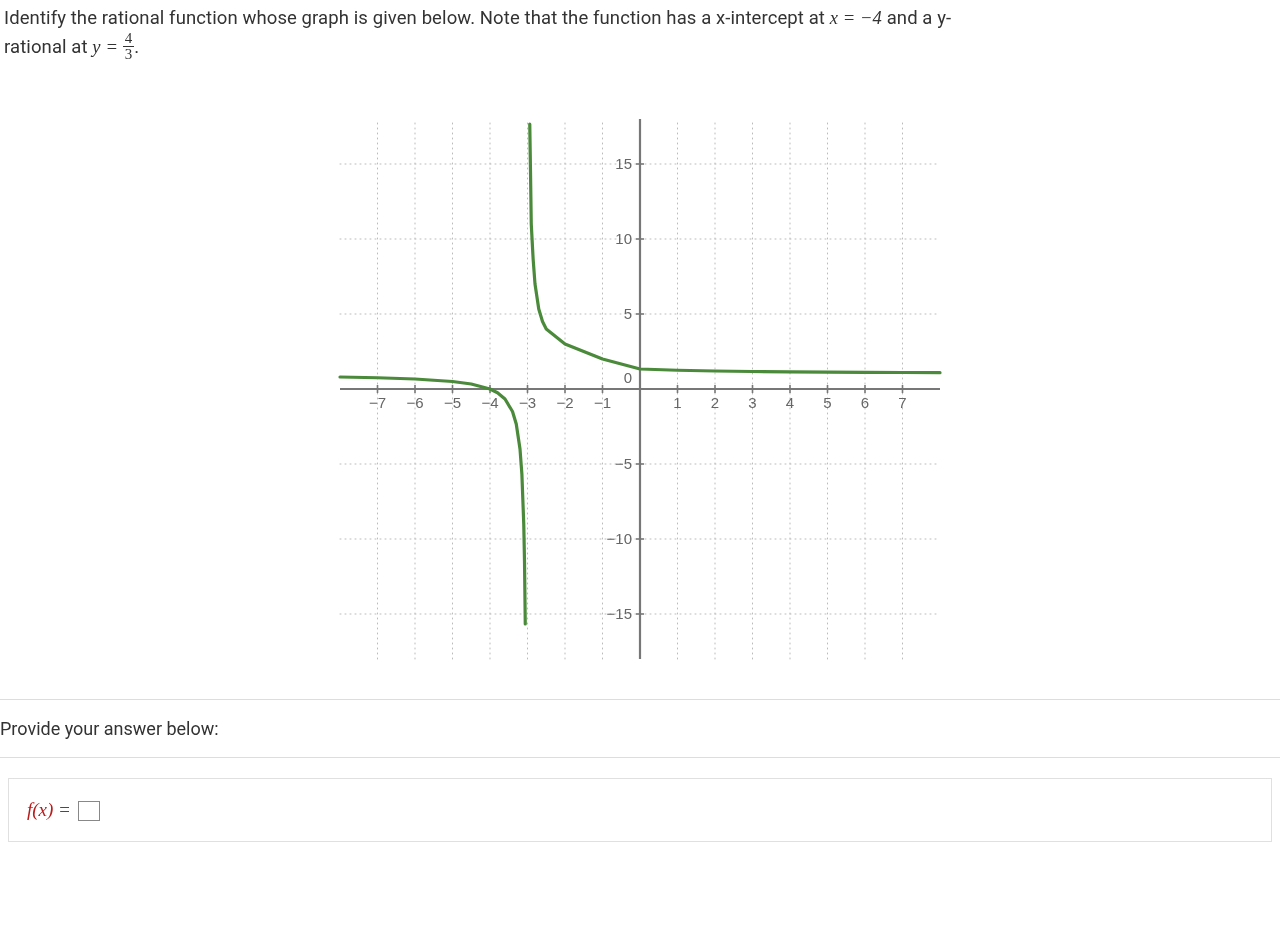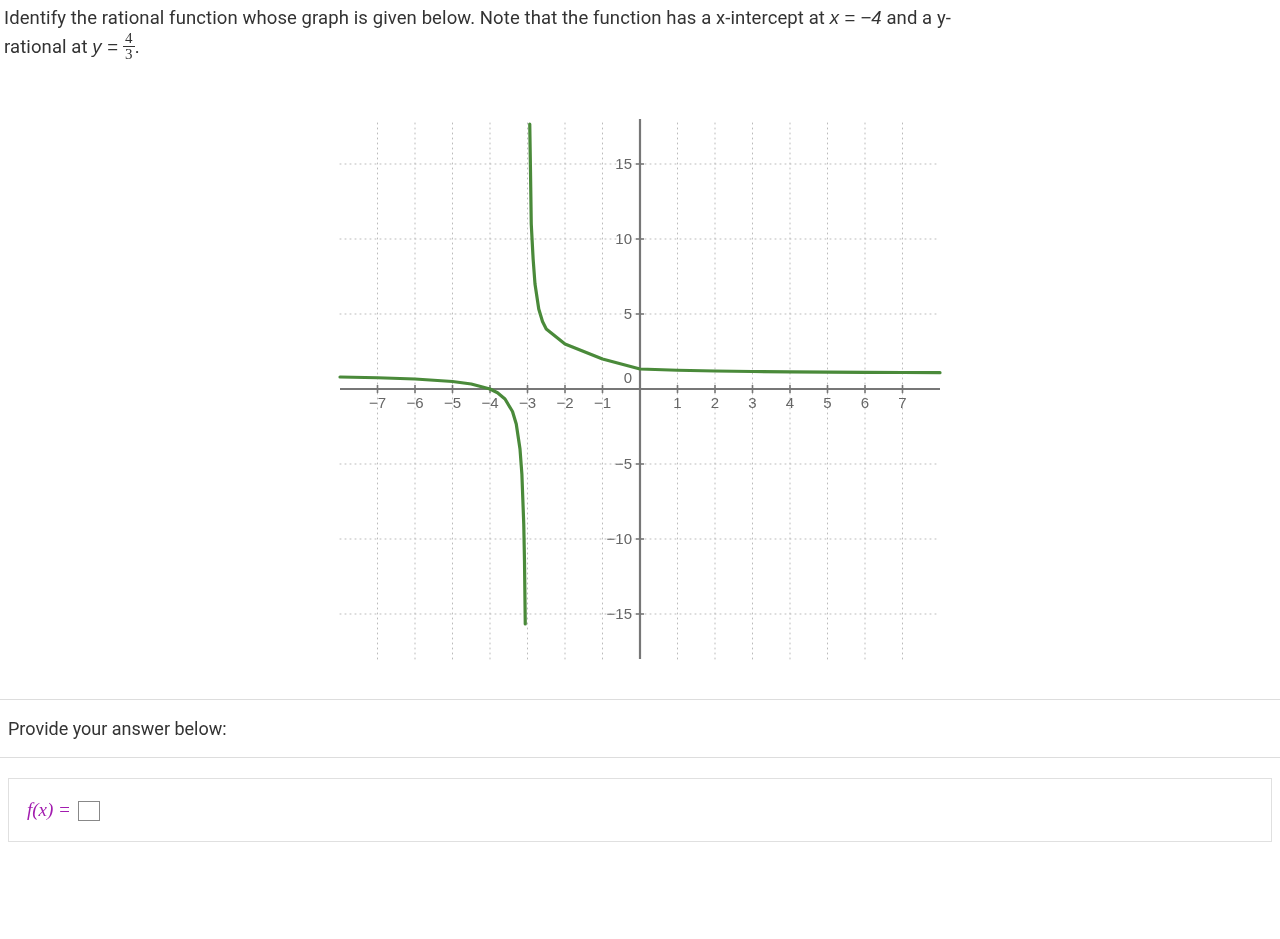--- a/index.html
+++ b/index.html
@@ -20,21 +20,21 @@
       padding: 4px 4px 0 4px;
     }
     .question-text {
       font-size: 18.5px;
       color: #333;
       line-height: 1.55;
       letter-spacing: 0.1px;
     }
     .math-i {
       font-style: italic;
-      font-family: Liberation Sans, sans-serif;
+      font-family: Liberation Serif, serif;
     }
     .frac {
       display: inline-block;
       vertical-align: middle;
       text-align: center;
       font-size: 15px;
       line-height: 1;
       position: relative;
       top: -2px;
       font-family: "Times New Roman", serif;
@@ -58,33 +58,33 @@
       display: block;
     }
     .divider {
       border: none;
       border-top: 1px solid #ddd;
       margin: 0;
     }
     .answer-prompt {
       font-size: 18px;
       color: #333;
-      padding: 18px 8px;
+      padding: 18px 0;
     }
     .answer-row {
       margin: 20px 8px 0 8px;
       border: 1px solid #e0e0e0;
       padding: 20px 18px;
       background: #fff;
     }
     .answer-label {
       font-family: "Times New Roman", serif;
       font-style: italic;
       font-size: 19px;
-      color: #a21caf;
+      color: #b91c1c;
     }
     .answer-input {
       display: inline-block;
       width: 22px;
       height: 20px;
       border: 1px solid #888;
       vertical-align: middle;
       margin-left: 2px;
       background: #fff;
       font-size: 14px;

